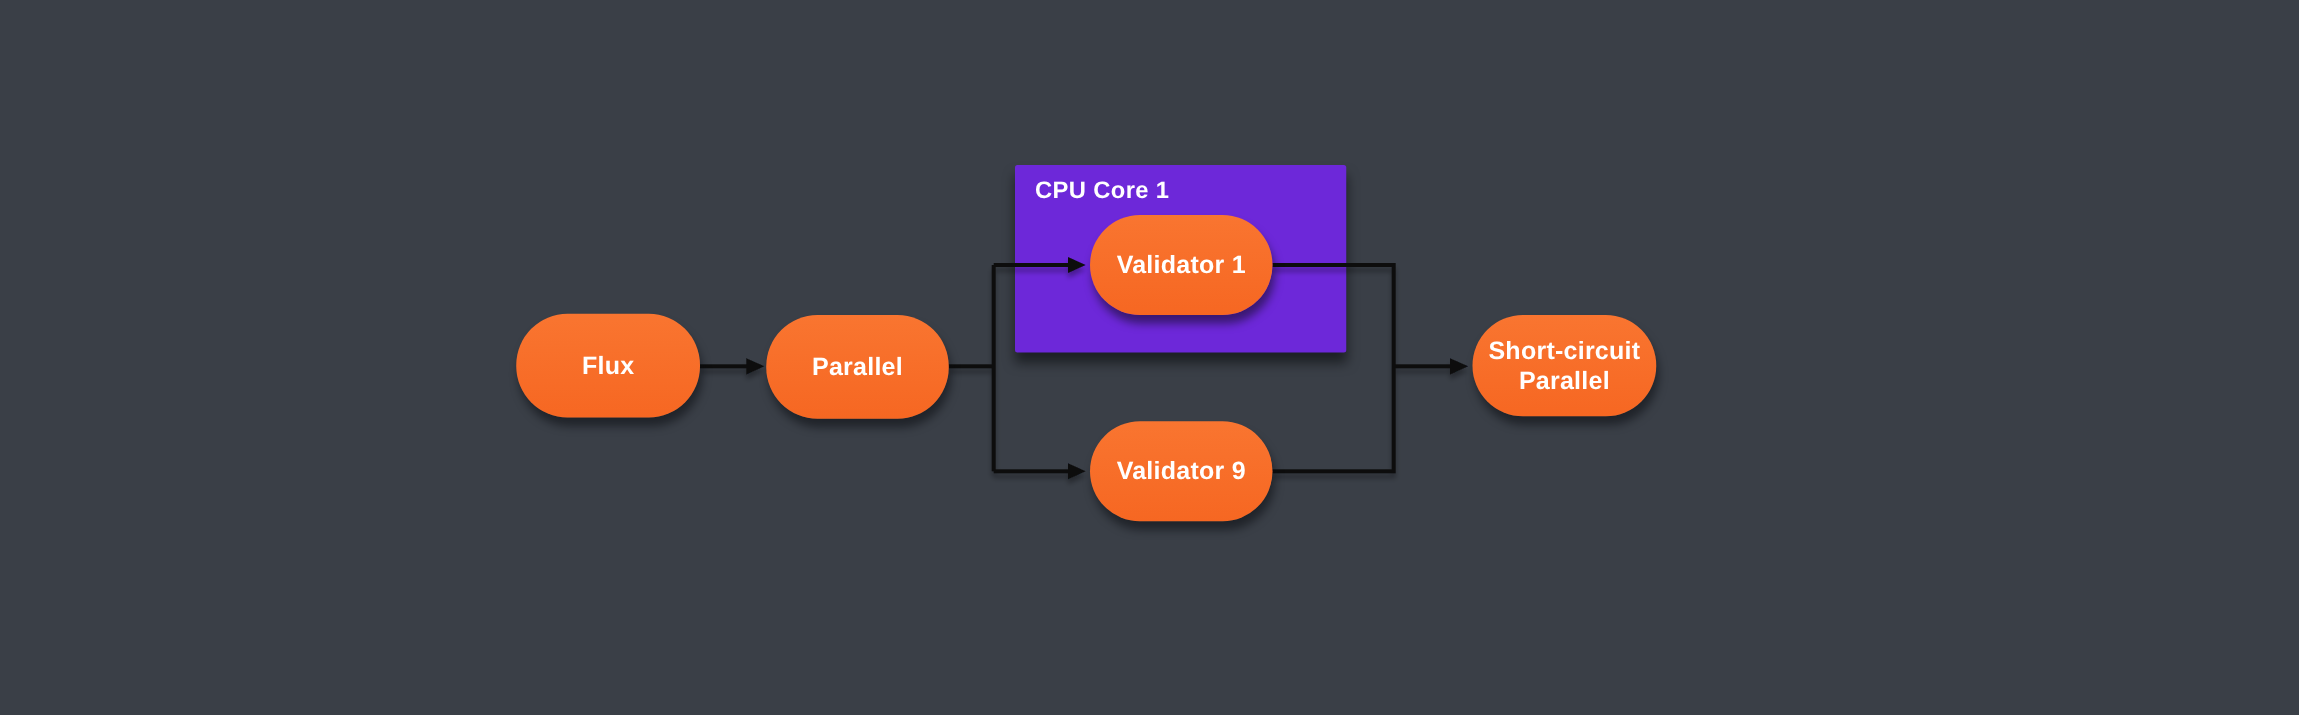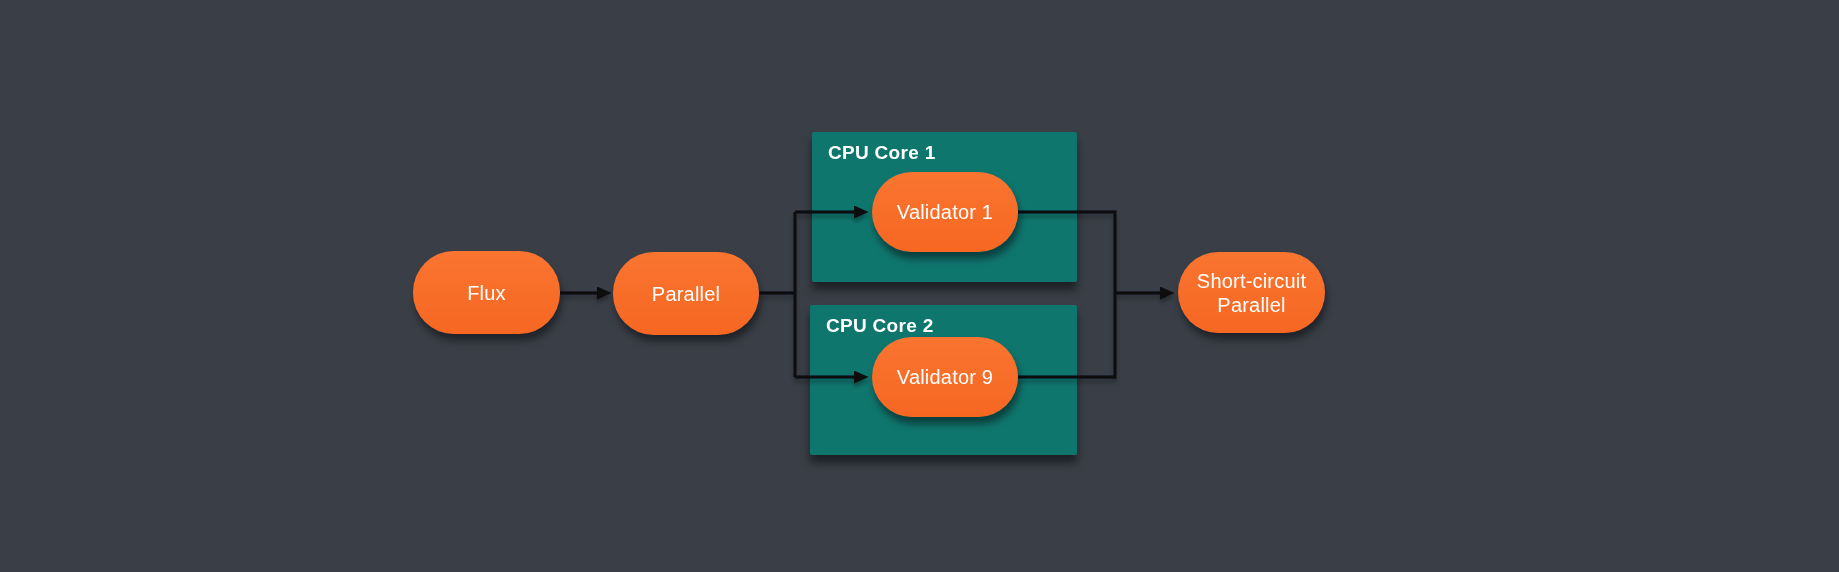--- a/index.html
+++ b/index.html
@@ -11,21 +11,21 @@
   .stage {
     position: relative;
     width: 1839px;
     height: 572px;
     background: #3a3f47;
     overflow: hidden;
   }
   
   .group {
     position: absolute;
-    background: #0f766e;
+    background: #6d28d9;
     border-radius: 2px;
     box-shadow: 0 8px 9px rgba(5, 7, 10, 0.55);
   }
   .group-label {
     position: absolute;
     left: 16px;
     top: 10px;
     color: #ffffff;
     font-size: 19px;
     font-weight: 700;
@@ -45,21 +45,21 @@
 
   
   .node {
     position: absolute;
     display: flex;
     align-items: center;
     justify-content: center;
     text-align: center;
     color: #ffffff;
     font-size: 20px;
-    font-weight: 400;
+    font-weight: 700;
     line-height: 1.2;
     letter-spacing: 0.2px;
     border-radius: 41px;
     background: linear-gradient(180deg, #f97530 0%, #f66722 100%);
     box-shadow: 2px 7px 7px rgba(8, 10, 14, 0.5);
     padding: 0 12px;
     box-sizing: border-box;
   }
   .node-flux        { left: 413px; top: 251px; width: 147px; height: 83px; }
   .node-parallel    { left: 613px; top: 252px; width: 146px; height: 83px; }
@@ -67,23 +67,20 @@
   .node-validator2  { left: 872px; top: 337px; width: 146px; height: 80px; }
   .node-short       { left: 1178px; top: 252px; width: 147px; height: 81px; }
 </style>
 </head>
 <body>
 
 <div class="stage">
 
   <div class="group group1">
     <div class="group-label">CPU Core 1</div>
-  </div>
-  <div class="group group2">
-    <div class="group-label">CPU Core 2</div>
   </div>
 
   <svg class="edges" width="1839" height="572" viewBox="0 0 1839 572">
     <defs>
       <marker id="arrow" markerUnits="userSpaceOnUse" markerWidth="16" markerHeight="14" refX="1" refY="6.5" orient="auto">
         <path d="M0,0 L14.5,6.5 L0,13 Z" fill="#0c0d0f"></path>
       </marker>
       <filter id="lineShadow" x="-20%" y="-40%" width="140%" height="200%">
         <feDropShadow dx="0" dy="4" stdDeviation="2" flood-color="#000000" flood-opacity="0.33"></feDropShadow>
       </filter>

